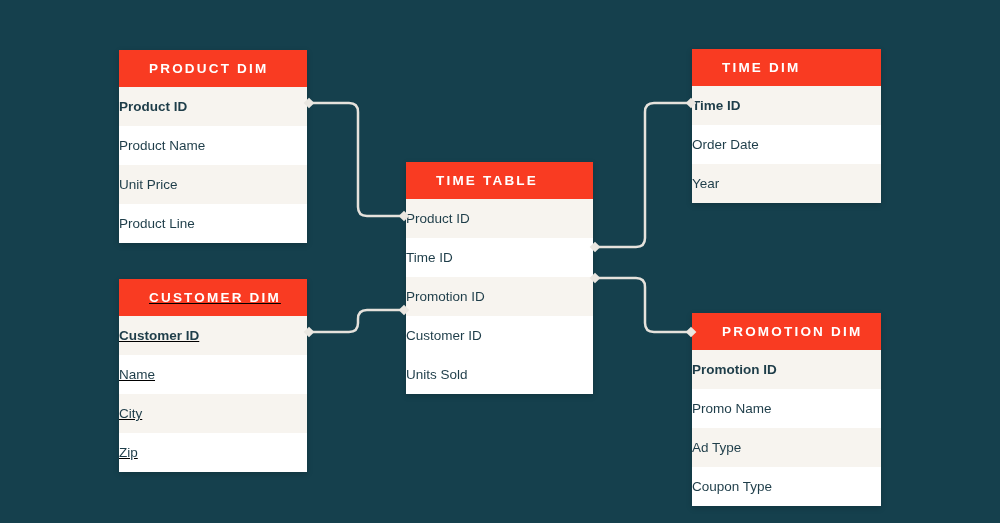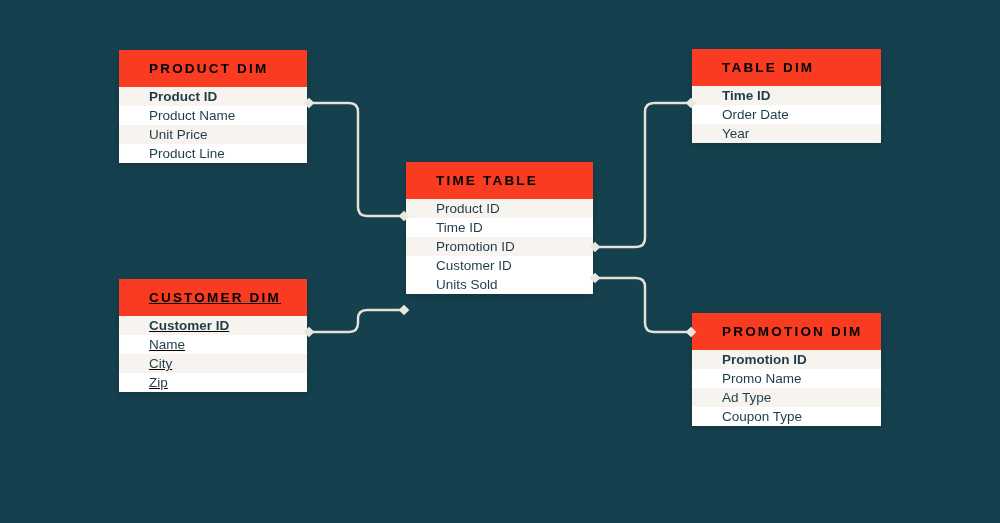--- a/index.html
+++ b/index.html
@@ -13,33 +13,32 @@
   .canvas { position:absolute; inset:0; width:1000px; height:523px; }
 
   .etable {
     position:absolute;
     background:#FFFFFF;
     box-shadow:0 2px 6px rgba(0,0,0,0.18);
   }
   .thead {
     height:37px;
     background:#F93B22;
-    color:#000000;
+    color:#ffffff;
     font-size:13.5px;
     font-weight:bold;
     letter-spacing:2.2px;
     display:flex;
     align-items:center;
     padding-left:30px;
   }
   .trow {
-    height:19px;
+    height:39px;
     display:flex;
     align-items:center;
-    padding-left:30px;
     font-size:13.5px;
     color:#1E3D49;
     background:#FFFFFF;
   }
   .trow.alt { background:#F7F4EF; }
   .trow.key { font-weight:bold; }
 
   .t-product   { left:119px; top:50px;  width:188px; }
   .t-customer  { left:119px; top:279px; width:188px;text-decoration:underline; }
   .t-fact      { left:406px; top:162px; width:187px; }
@@ -61,21 +60,21 @@
 
   <div class="etable t-product">
     <div class="thead">PRODUCT DIM</div>
     <div class="trow alt key">Product ID</div>
     <div class="trow">Product Name</div>
     <div class="trow alt">Unit Price</div>
     <div class="trow">Product Line</div>
   </div>
 
   <div class="etable t-time">
-    <div class="thead">TABLE DIM</div>
+    <div class="thead">TIME DIM</div>
     <div class="trow alt key">Time ID</div>
     <div class="trow">Order Date</div>
     <div class="trow alt">Year</div>
   </div>
 
   <div class="etable t-fact">
     <div class="thead">TIME TABLE</div>
     <div class="trow alt">Product ID</div>
     <div class="trow">Time ID</div>
     <div class="trow alt">Promotion ID</div>

